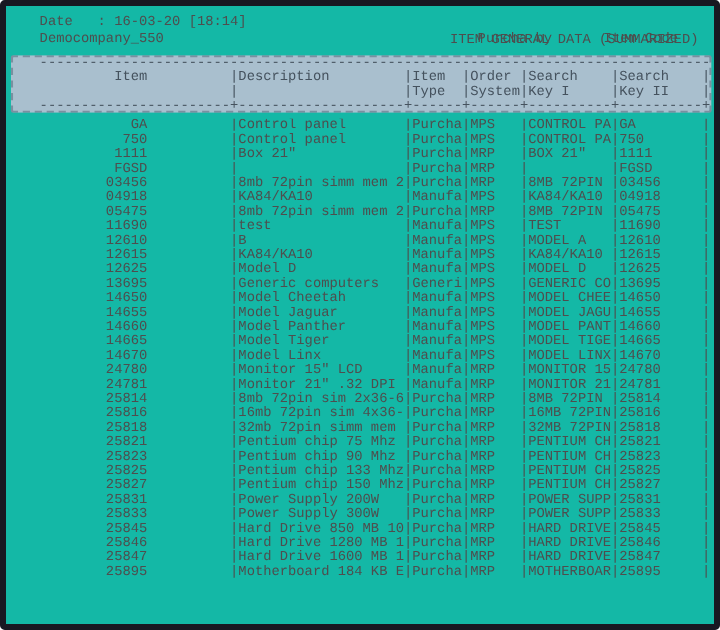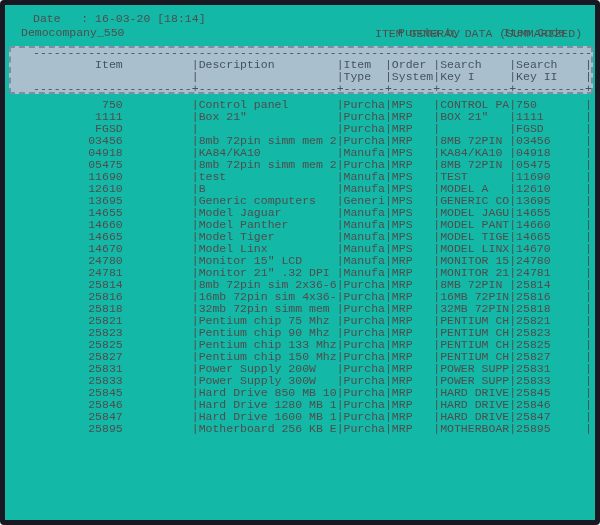--- a/index.html
+++ b/index.html
@@ -12,21 +12,21 @@
     background:#14b8a6;
     overflow:hidden;
     font-family:"Liberation Mono","DejaVu Sans Mono",monospace;
     font-size:11.5px;
     color:#4e4e4e;
   }
   .abs{position:absolute;white-space:pre;}
   .line{height:12px;line-height:12px;white-space:pre;}
   #date-line{left:28px;top:7px;}
   #report-title{left:370px;top:22px;}
-  #company{left:16px;top:21px;}
+  #company{left:28px;top:21px;}
   #sorted-label{left:393px;top:21px;}
   #sorted-value{left:498px;top:21px;}
   .band{
     position:absolute;
     left:4px;top:41px;
     width:584px;height:48px;
     box-sizing:border-box;
     background:#a9bfce;
     border:2px dashed #7b8fa0;
     border-radius:2px;
@@ -53,43 +53,47 @@
 
   <span class="abs" id="sorted-label">Purcha by</span>
 
   <span class="abs" id="sorted-value">Item Code</span>
 
   <div class="band"></div>
 
   <div class="abs" id="band-text"><div class="line">---------------------------------------------------------------------------------</div><div class="line">         Item          |Description         |Item  |Order |Search    |Search    |</div><div class="line">                       |                    |Type  |System|Key I     |Key II    |</div><div class="line">-----------------------+--------------------+------+------+----------+----------+</div></div>
 
   <div id="rows">
+      <div class="line">           GA          |Control panel       |Purcha|MPS   |CONTROL PA|GA        |</div>
       <div class="line">          750          |Control panel       |Purcha|MPS   |CONTROL PA|750       |</div>
       <div class="line">         1111          |Box 21"             |Purcha|MRP   |BOX 21"   |1111      |</div>
       <div class="line">         FGSD          |                    |Purcha|MRP   |          |FGSD      |</div>
       <div class="line">        03456          |8mb 72pin simm mem 2|Purcha|MRP   |8MB 72PIN |03456     |</div>
       <div class="line">        04918          |KA84/KA10           |Manufa|MPS   |KA84/KA10 |04918     |</div>
       <div class="line">        05475          |8mb 72pin simm mem 2|Purcha|MRP   |8MB 72PIN |05475     |</div>
       <div class="line">        11690          |test                |Manufa|MPS   |TEST      |11690     |</div>
       <div class="line">        12610          |B                   |Manufa|MPS   |MODEL A   |12610     |</div>
+      <div class="line">        12615          |KA84/KA10           |Manufa|MPS   |KA84/KA10 |12615     |</div>
+      <div class="line">        12625          |Model D             |Manufa|MPS   |MODEL D   |12625     |</div>
       <div class="line">        13695          |Generic computers   |Generi|MPS   |GENERIC CO|13695     |</div>
+      <div class="line">        14650          |Model Cheetah       |Manufa|MPS   |MODEL CHEE|14650     |</div>
       <div class="line">        14655          |Model Jaguar        |Manufa|MPS   |MODEL JAGU|14655     |</div>
       <div class="line">        14660          |Model Panther       |Manufa|MPS   |MODEL PANT|14660     |</div>
       <div class="line">        14665          |Model Tiger         |Manufa|MPS   |MODEL TIGE|14665     |</div>
       <div class="line">        14670          |Model Linx          |Manufa|MPS   |MODEL LINX|14670     |</div>
       <div class="line">        24780          |Monitor 15" LCD     |Manufa|MRP   |MONITOR 15|24780     |</div>
       <div class="line">        24781          |Monitor 21" .32 DPI |Manufa|MRP   |MONITOR 21|24781     |</div>
       <div class="line">        25814          |8mb 72pin sim 2x36-6|Purcha|MRP   |8MB 72PIN |25814     |</div>
       <div class="line">        25816          |16mb 72pin sim 4x36-|Purcha|MRP   |16MB 72PIN|25816     |</div>
       <div class="line">        25818          |32mb 72pin simm mem |Purcha|MRP   |32MB 72PIN|25818     |</div>
       <div class="line">        25821          |Pentium chip 75 Mhz |Purcha|MRP   |PENTIUM CH|25821     |</div>
       <div class="line">        25823          |Pentium chip 90 Mhz |Purcha|MRP   |PENTIUM CH|25823     |</div>
       <div class="line">        25825          |Pentium chip 133 Mhz|Purcha|MRP   |PENTIUM CH|25825     |</div>
       <div class="line">        25827          |Pentium chip 150 Mhz|Purcha|MRP   |PENTIUM CH|25827     |</div>
       <div class="line">        25831          |Power Supply 200W   |Purcha|MRP   |POWER SUPP|25831     |</div>
       <div class="line">        25833          |Power Supply 300W   |Purcha|MRP   |POWER SUPP|25833     |</div>
       <div class="line">        25845          |Hard Drive 850 MB 10|Purcha|MRP   |HARD DRIVE|25845     |</div>
       <div class="line">        25846          |Hard Drive 1280 MB 1|Purcha|MRP   |HARD DRIVE|25846     |</div>
       <div class="line">        25847          |Hard Drive 1600 MB 1|Purcha|MRP   |HARD DRIVE|25847     |</div>
-      <div class="line">        25895          |Motherboard 256 KB E|Purcha|MRP   |MOTHERBOAR|25895     |</div>
+      <div class="line">        25895          |Motherboard 184 KB E|Purcha|MRP   |MOTHERBOAR|25895     |</div>
     </div>
 
 </div>
 
 </body></html>

